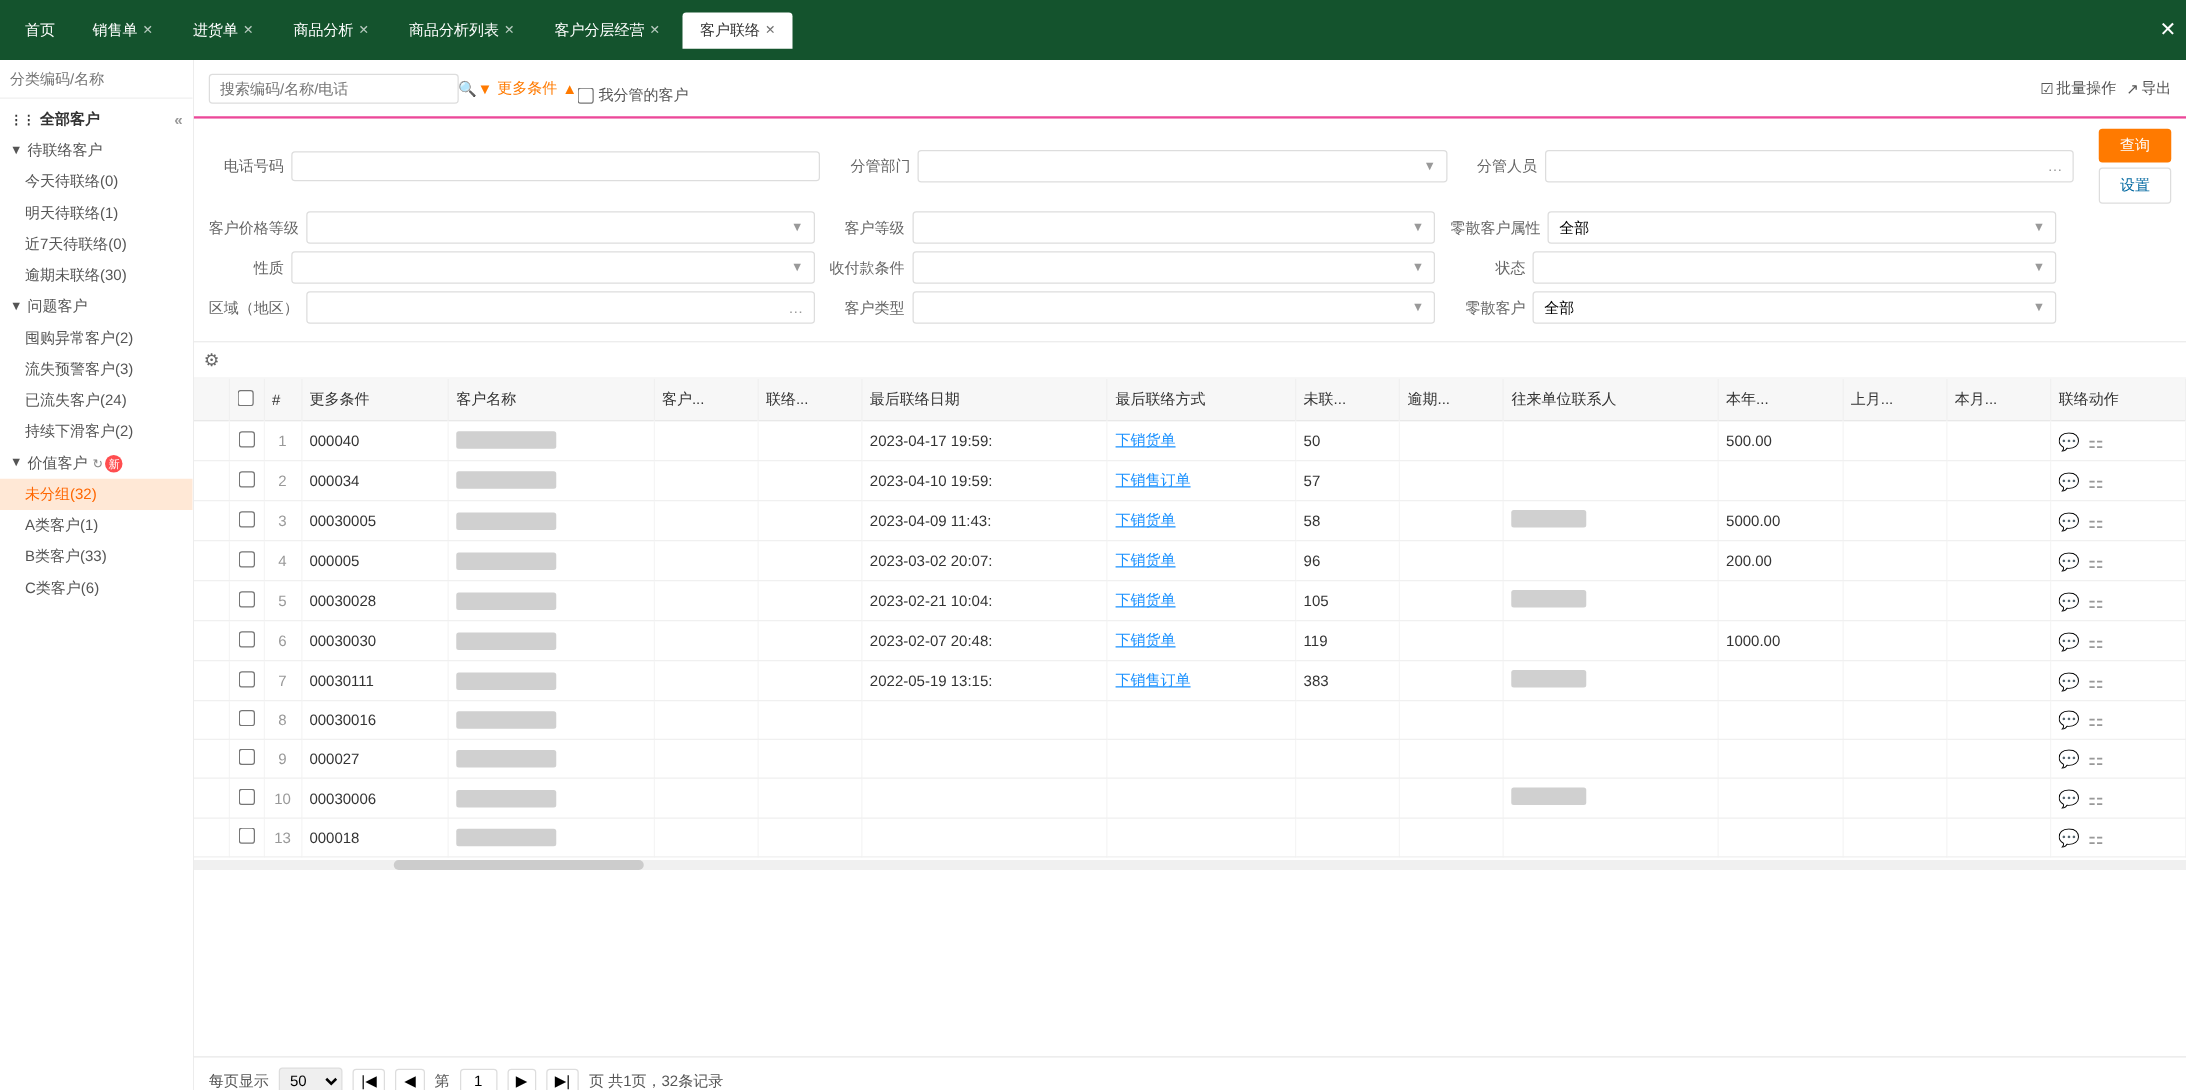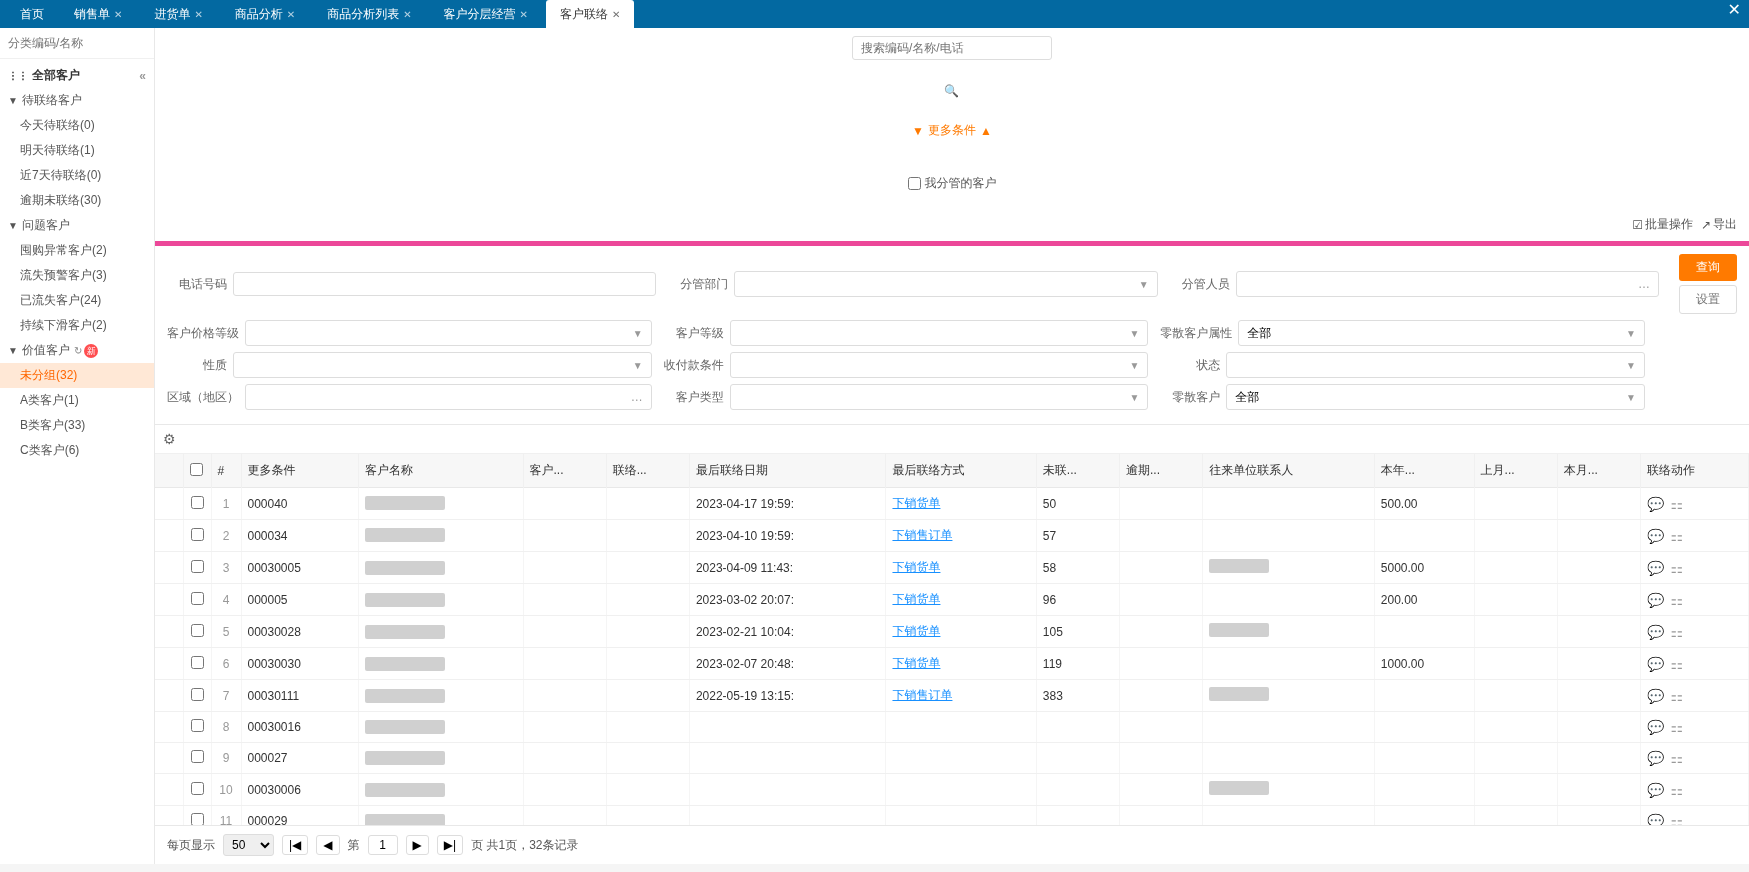--- a/index.html
+++ b/index.html
@@ -1,22 +1,23 @@
 <!DOCTYPE html>
 <html><head>
   <meta charset="utf-8">
   <style>
     * { box-sizing: border-box; margin: 0; padding: 0; font-family: 'Microsoft YaHei', Arial, sans-serif; font-size: 12px; }
     body { background: #f5f5f5; overflow: hidden; width: 1749px; height: 872px; }
 
     
     .top-nav {
-      background: #0369a1;
-      height: 28px;
-      display: flex;
+      background: #14532d;
+      height: 48px;
+      display: flex;
+      align-items: center;
       padding: 0 8px;
       color: #fff;
       gap: 4px;
     }
     .nav-tab {
       padding: 6px 14px;
       cursor: pointer;
       border-radius: 3px 3px 0 0;
       display: flex;
       align-items: center;
@@ -124,25 +125,24 @@
       flex: 1;
       display: flex;
       flex-direction: column;
       overflow: hidden;
     }
 
     
     .filter-bar {
       background: #fff;
       padding: 8px 12px;
-      border-bottom: 5px solid #ec4899;
-      display: flex;
-      align-items: center;
-      gap: 24px;
-      flex-direction: column;
+      border-bottom: 2px solid #ec4899;
+      display: flex;
+      align-items: center;
+      gap: 0;
     }
     .filter-search-input {
       border: 1px solid #ddd;
       border-radius: 3px;
       padding: 4px 8px;
       width: 200px;
       font-size: 12px;
       outline: none;
     }
     .filter-btn {
@@ -235,21 +235,21 @@
       background: #ff7a00;
       color: #fff;
       border: none;
       border-radius: 3px;
       padding: 5px 16px;
       cursor: pointer;
       font-size: 12px;
     }
     .btn-reset {
       background: #fff;
-      color: #737373;
+      color: #0369a1;
       border: 1px solid #ddd;
       border-radius: 3px;
       padding: 5px 16px;
       cursor: pointer;
       font-size: 12px;
     }
 
     
     .table-area {
       flex: 1;
@@ -833,43 +833,20 @@
       <td>
         <div class="action-icons">
           <span class="action-icon">💬</span>
           <span class="action-icon">⚏</span>
         </div>
       </td>
     </tr>
             <tr>
       <td></td>
       <td class="checkbox-cell"><input type="checkbox" style=""></td>
-      <td class="row-num">11</td>
-      <td>000029</td>
-      <td><span class="blurred" style="width:80px; background:#d0d0d0;">blurred</span></td>
-      <td></td>
-      <td></td>
-      <td></td>
-      <td></td>
-      <td></td>
-      <td></td>
-      <td></td>
-      <td></td>
-      <td></td>
-      <td></td>
-      <td>
-        <div class="action-icons">
-          <span class="action-icon">💬</span>
-          <span class="action-icon">⚏</span>
-        </div>
-      </td>
-    </tr>
-            <tr>
-      <td></td>
-      <td class="checkbox-cell"><input type="checkbox" style=""></td>
       <td class="row-num">13</td>
       <td>000018</td>
       <td><span class="blurred" style="width:80px; background:#d0d0d0;">blurred</span></td>
       <td></td>
       <td></td>
       <td></td>
       <td></td>
       <td></td>
       <td></td>
       <td></td>

